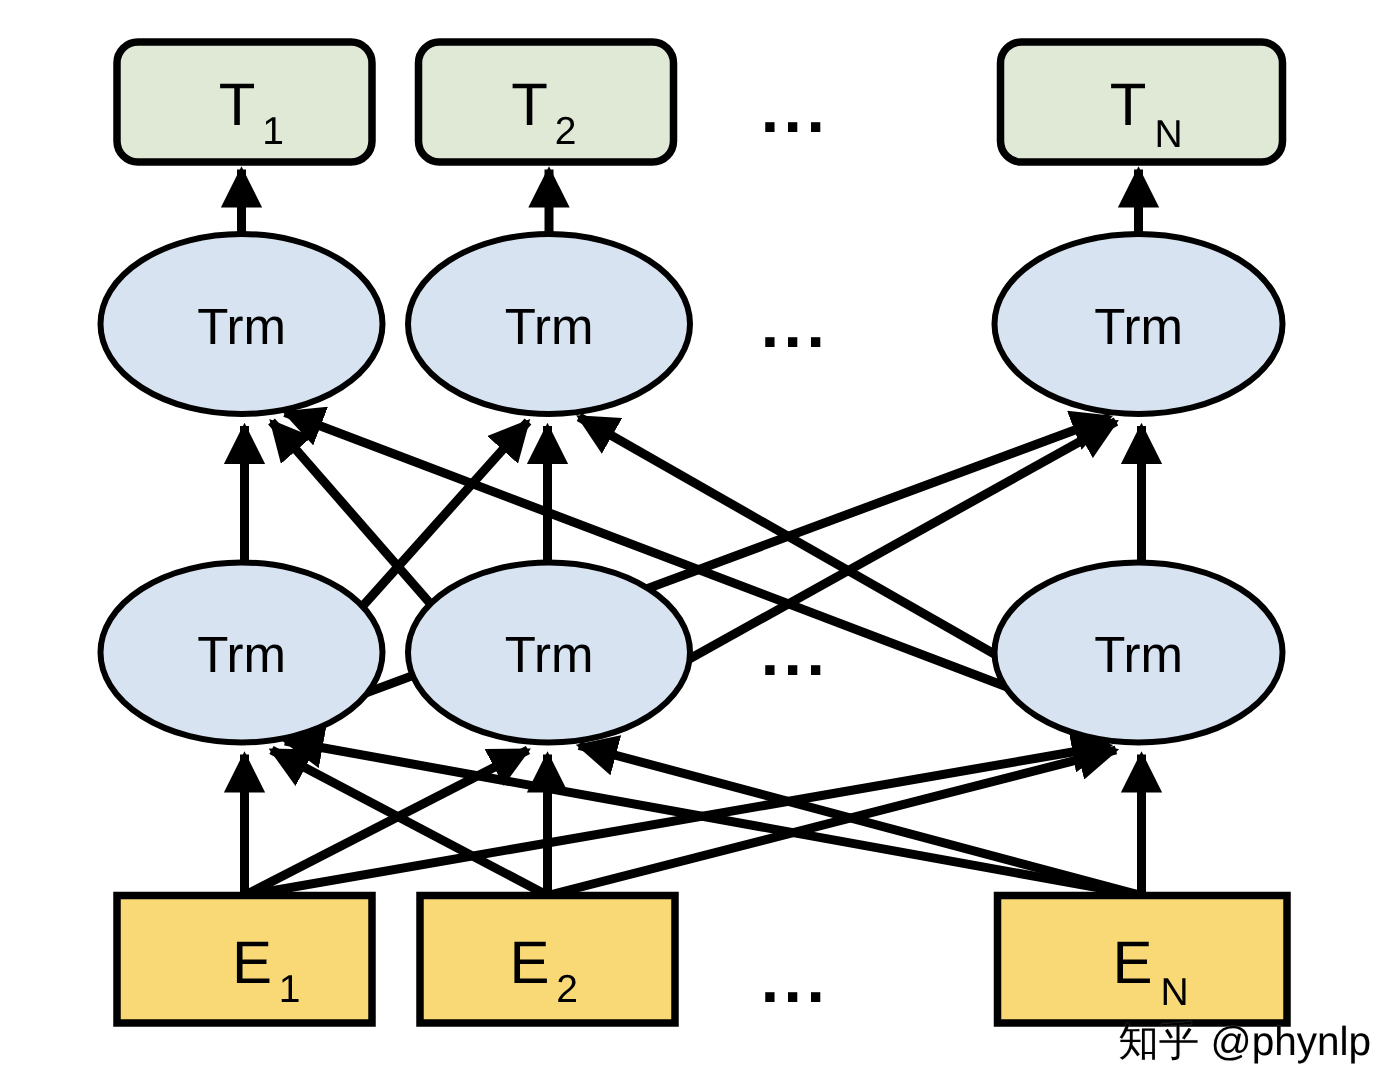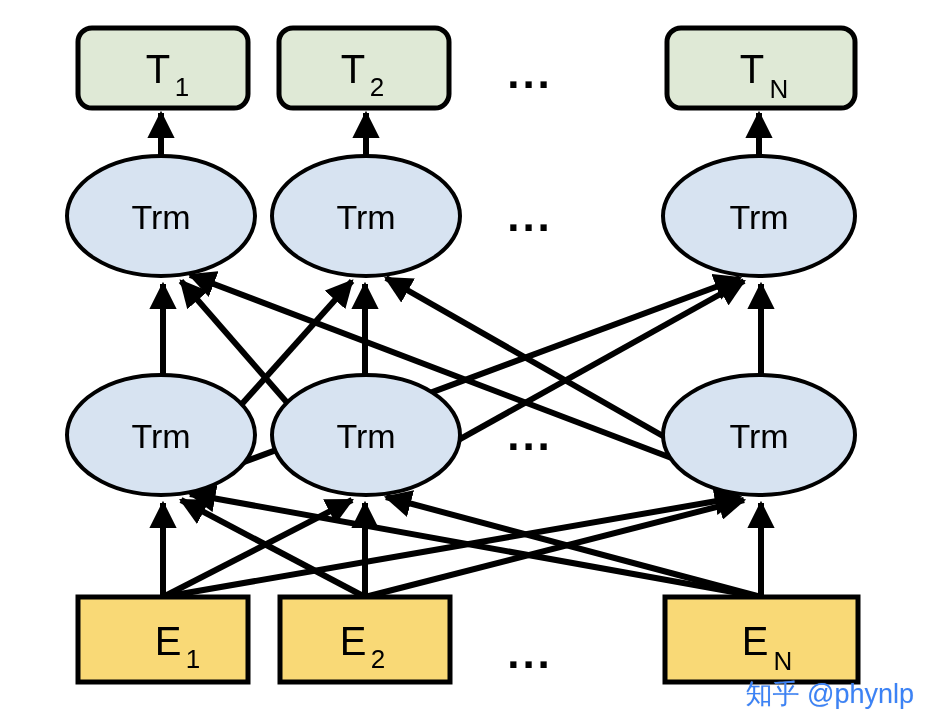--- a/index.html
+++ b/index.html
@@ -41,21 +41,21 @@
     font-size: 44px;
     letter-spacing: 3px;
     font-weight: 700;
   }
   .watermark {
     position: absolute;
     right: 12px;
     bottom: 10px;
     font-family: "Liberation Sans", sans-serif;
     font-size: 27px;
-    color: #3b82f6;
+    color: #000000;
     white-space: nowrap;
     text-shadow: 0 0 1px rgba(200,200,200,0.55);
     pointer-events: none;
     user-select: none;
   }
 </style>
 </head>
 <body>
 
 <div id="stage">

